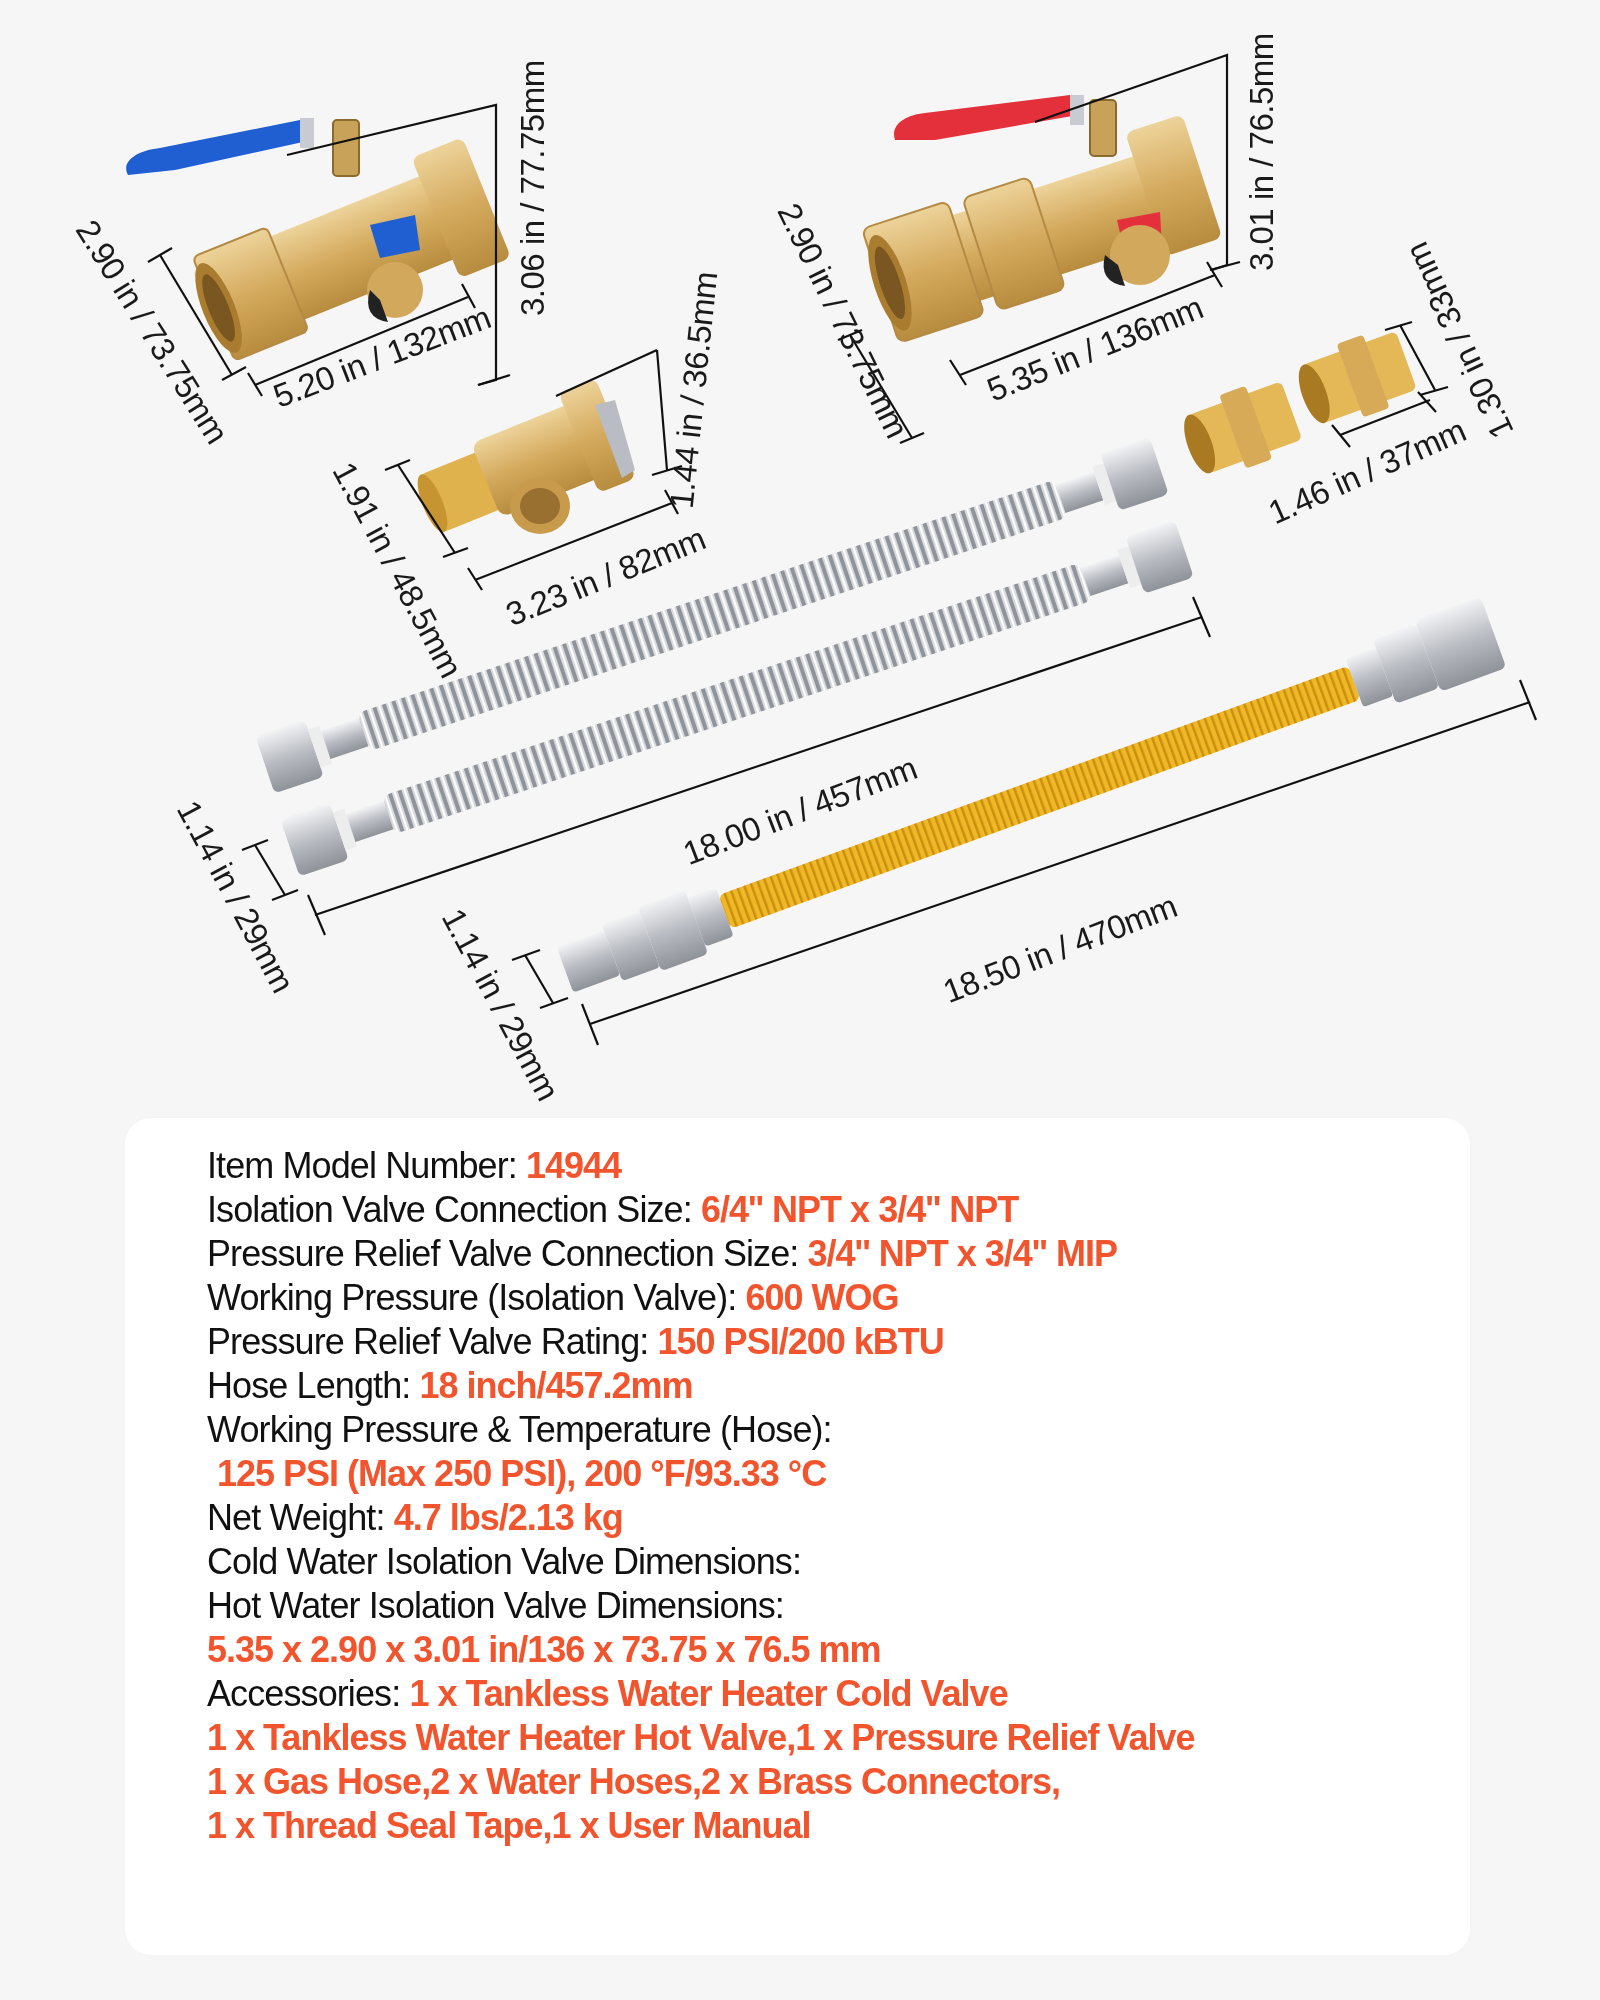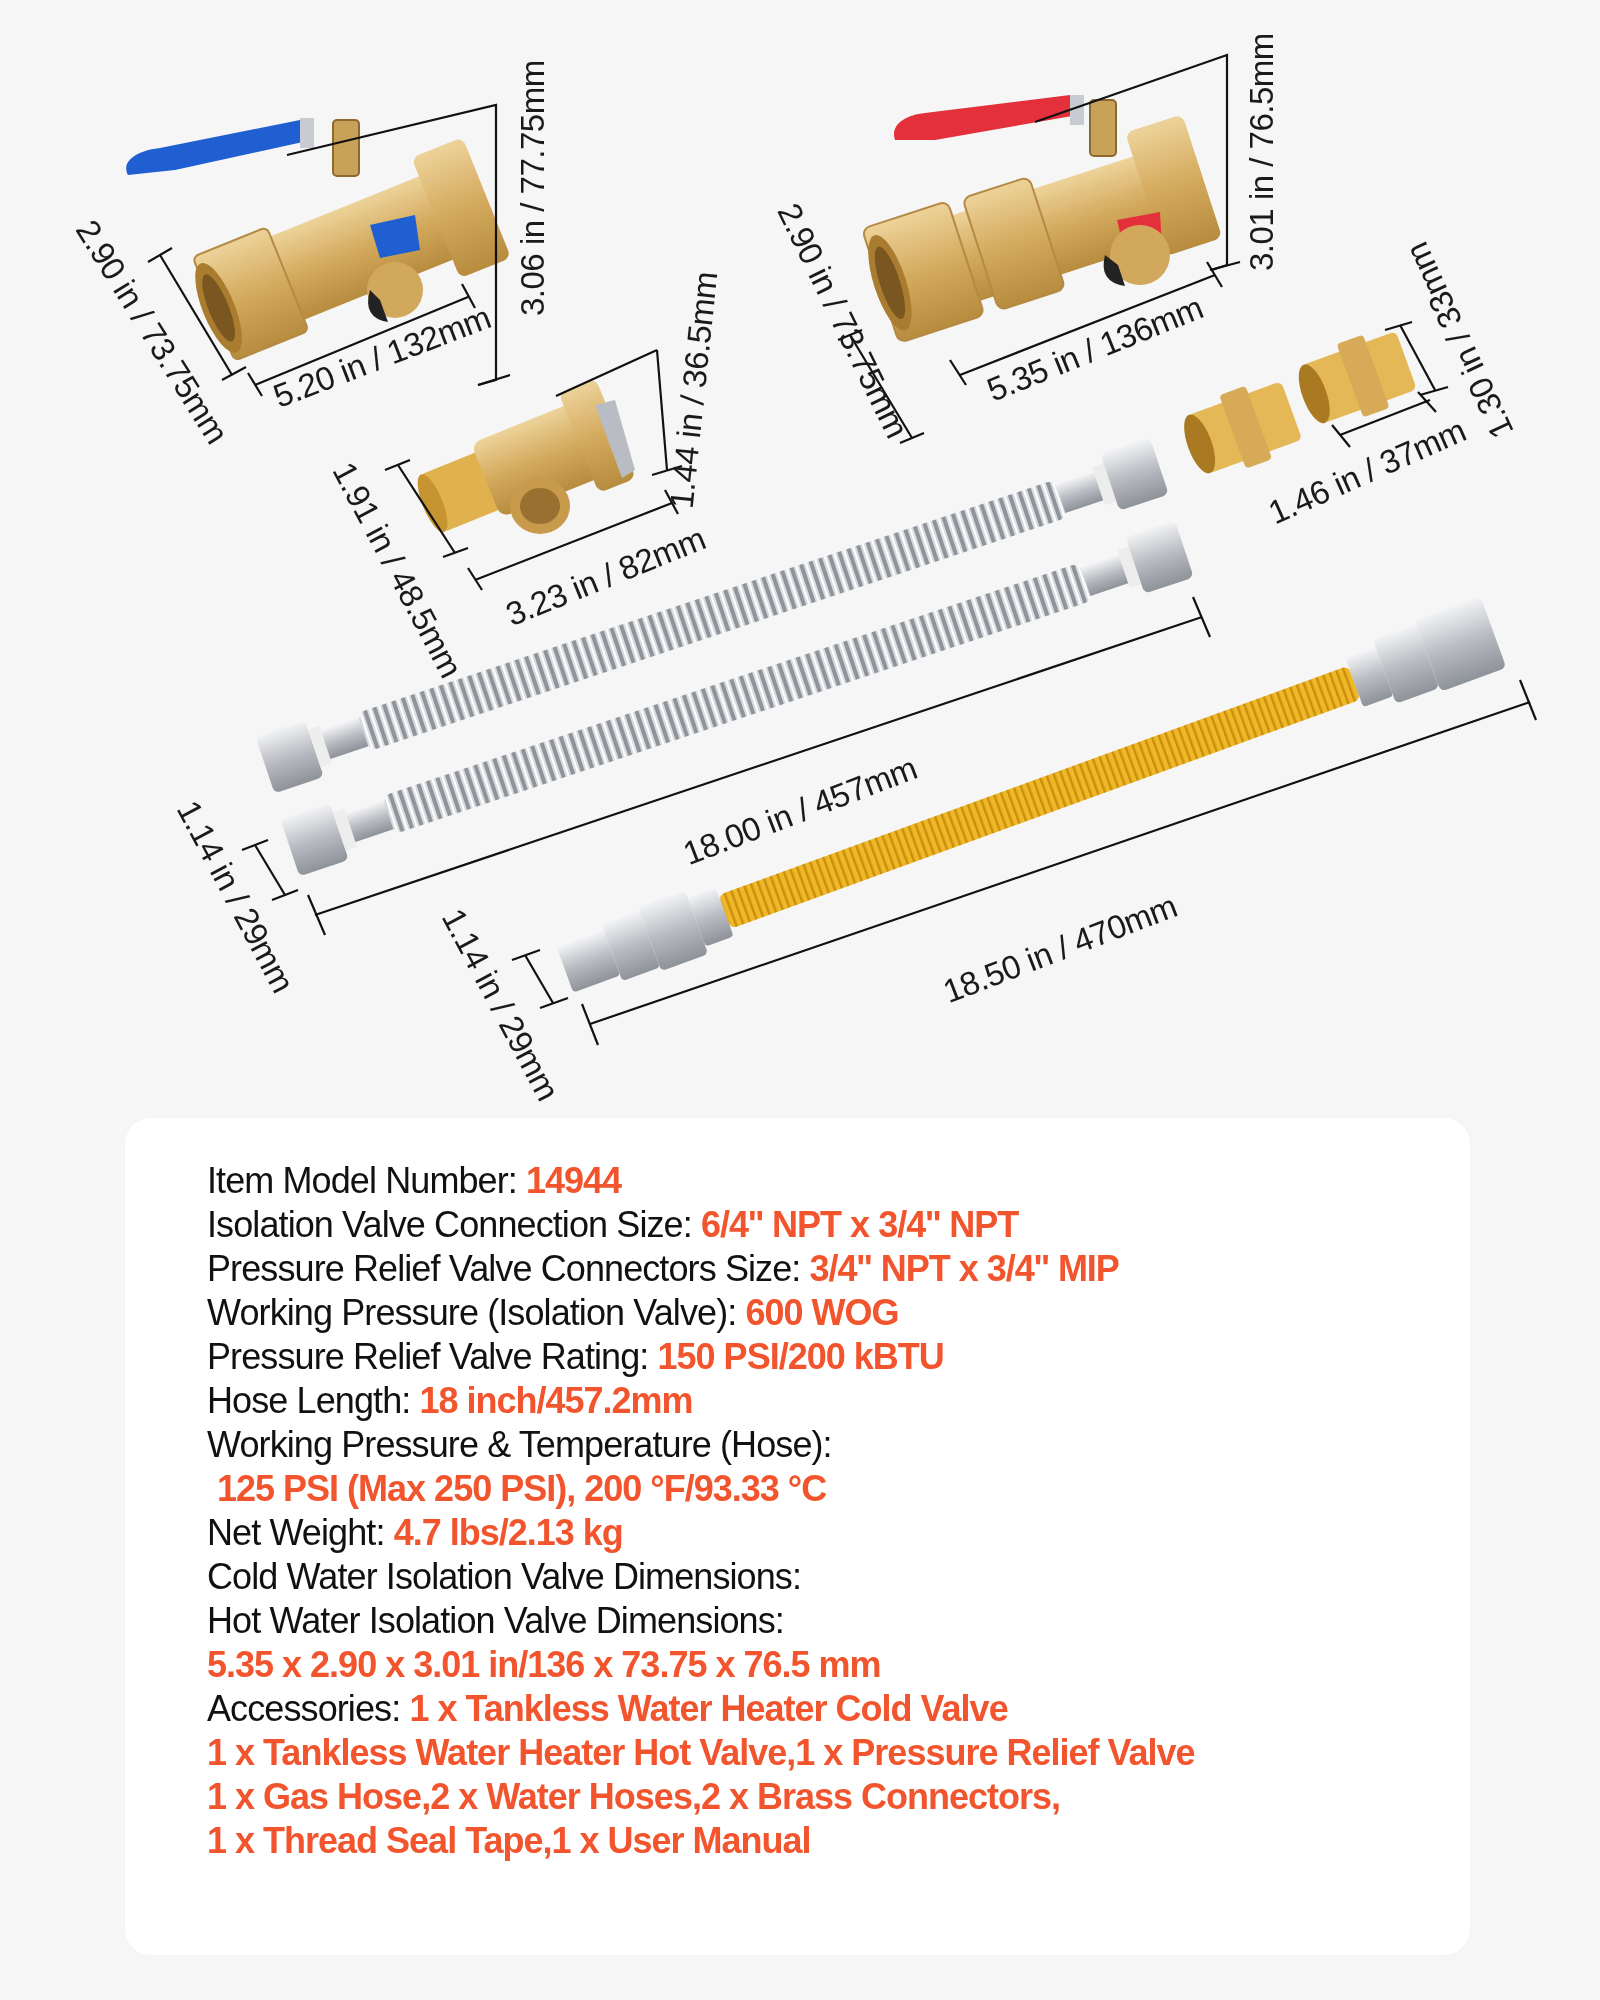--- a/index.html
+++ b/index.html
@@ -18,21 +18,21 @@
       letter-spacing: -0.5px;
       transform-origin: center center;
     }
     
     #spec-card {
       position: absolute; left: 125px; top: 1118px;
       width: 1345px; height: 837px;
       background: #ffffff; border-radius: 26px;
       box-shadow: 0 0 6px rgba(0,0,0,0.015);
     }
-    #spec-list { position: absolute; left: 82px; top: 41px; width: 1240px; }
+    #spec-list { position: absolute; left: 82px; top: 26px; width: 1240px; }
     .spec-line {
       font-size: 36px; line-height: 44px; height: 44px;
       white-space: nowrap; letter-spacing: -0.9px;
     }
     .spec-label { font-weight: 300; color: #111; }
     .spec-value { font-weight: 700; color: var(--accent); letter-spacing: -1px; }
     .spec-value.indent { padding-left: 10px; }
   </style>
 </head>
 <body style="background: rgb(246, 246, 246);">
@@ -231,21 +231,21 @@
 
 <div id="spec-card">
   <div id="spec-list">
     <div class="spec-line">
       <span class="spec-label">Item Model Number: </span><span class="spec-value">14944</span>
     </div>
     <div class="spec-line">
       <span class="spec-label">Isolation Valve Connection Size: </span><span class="spec-value">6/4'' NPT x 3/4'' NPT</span>
     </div>
     <div class="spec-line">
-      <span class="spec-label">Pressure Relief Valve Connectors Size: </span><span class="spec-value">3/4'' NPT x 3/4'' MIP</span>
+      <span class="spec-label">Pressure Relief Valve Connection Size: </span><span class="spec-value">3/4'' NPT x 3/4'' MIP</span>
     </div>
     <div class="spec-line">
       <span class="spec-label">Working Pressure (Isolation Valve): </span><span class="spec-value">600 WOG</span>
     </div>
     <div class="spec-line">
       <span class="spec-label">Pressure Relief Valve Rating: </span><span class="spec-value">150 PSI/200 kBTU</span>
     </div>
     <div class="spec-line">
       <span class="spec-label">Hose Length: </span><span class="spec-value">18 inch/457.2mm</span>
     </div>

